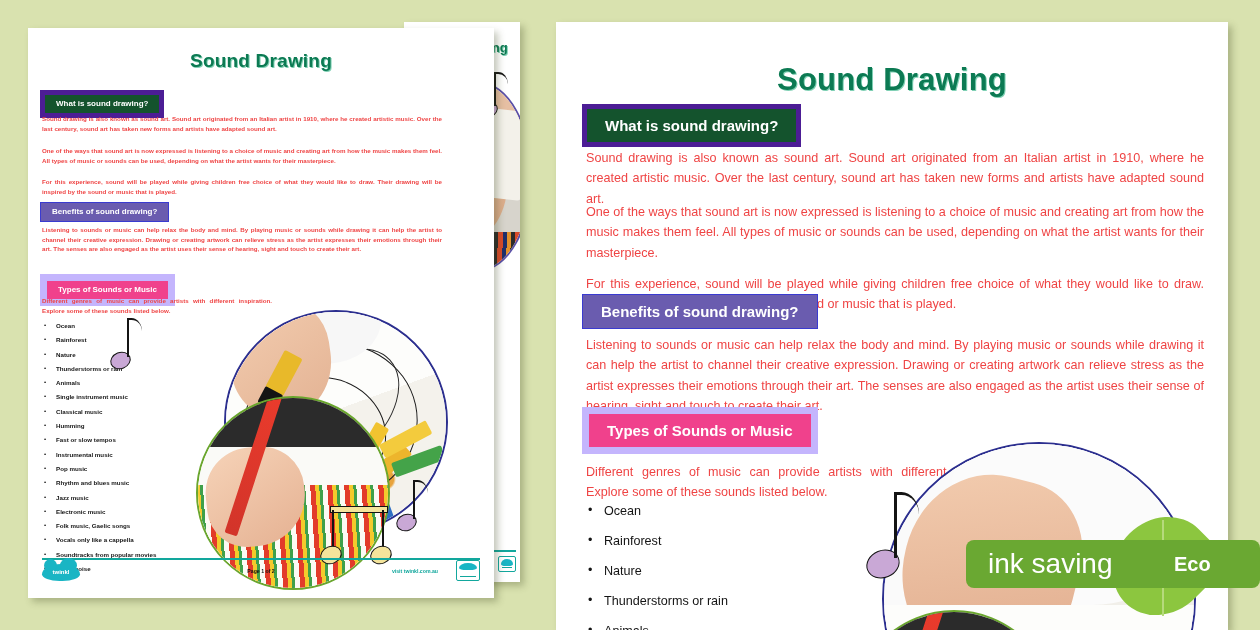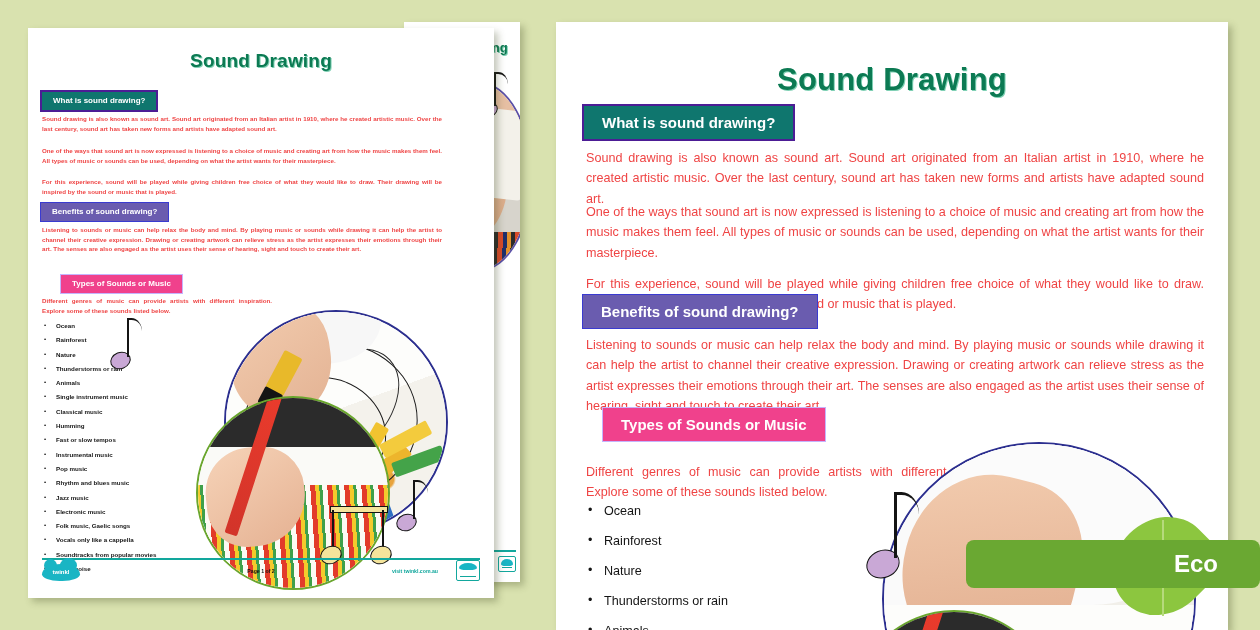--- a/index.html
+++ b/index.html
@@ -13,23 +13,23 @@
   
   .paper{position:absolute;background:#ffffff;overflow:hidden;}
   .shadow-rt{box-shadow:4px 4px 7px rgba(60,70,30,.30);}
 
   
   .banner{
     display:inline-block;color:#fff;font-weight:bold;
     line-height:1;white-space:nowrap;
     box-sizing:border-box;
   }
-  .banner.green{background:#0f766e;border:2px solid #4c1d95;}
+  .banner.green{background:#14532d;border:5px solid #4c1d95;}
   .banner.purple{background:#6a5caf;border:1px solid #3a3bd0;}
-  .banner.pink{background:#f0418c;border:1px solid #c4b5fd;margin-left:20px;}
+  .banner.pink{background:#f0418c;border:7px solid #c4b5fd;}
 
   .title{
     color:#0c7a53;font-weight:bold;letter-spacing:.2px;
     text-shadow:1px 1px 0 #7fd0b4;
   }
   .body-txt{color:#ef4444;text-align:justify;}
   .bullets{list-style:none;margin:0;padding:0;color:#141414;}
   .bullets li{position:relative;padding-left:12px;}
   .bullets li:before{content:"\2022";position:absolute;left:0;top:-1px;}
 
@@ -154,21 +154,21 @@
   .photo-right{position:absolute;left:326px;top:420px;width:310px;height:310px;border:2px solid #2c2f8f;}
   .photo-right2{position:absolute;left:296px;top:588px;width:200px;height:200px;border:2px solid #6aa62e;}
 
   
   #eco{position:absolute;left:966px;top:536px;width:294px;height:56px;}
   #eco .leaf{position:absolute;right:52px;top:-22px;width:92px;height:104px;background:#8cc63f;
     border-radius:50% 4% 50% 50%;transform:rotate(45deg);}
   #eco .leafvein{position:absolute;right:96px;top:-16px;width:2px;height:96px;background:#b6da7c;transform:rotate(0deg);}
   #eco .bar{position:absolute;left:0;top:4px;width:294px;height:48px;background:#6aa832;border-radius:8px;}
   #eco .lbl{position:absolute;left:22px;top:4px;height:48px;line-height:48px;color:#fff;font-size:28px;}
-  #eco .eco{position:absolute;left:208px;top:4px;height:48px;line-height:48px;color:#fff;font-size:24px;font-weight:bold;}
+  #eco .eco{position:absolute;left:208px;top:4px;height:48px;line-height:48px;color:#fff;font-size:20px;font-weight:bold;}
 </style>
 </head>
 <body>
 
 <div class="stage">
 
   <div class="paper shadow-rt" id="page-back">
     <div class="title bk-title">Sound Drawing</div>
 
     <div class="bk-l1">the list below.</div>
@@ -335,16 +335,17 @@
       <div class="head" style="left:0;top:58px;width:32px;height:26px;background:#c9a8d6;"></div>
       <div class="stem" style="left:28px;top:2px;height:64px;border-left-width:3px;"></div>
       <div class="flag" style="left:28px;top:0;width:22px;height:29px;border-left-width:3px;border-top-width:3px;"></div>
     </div>
   </div>
 
   <div id="eco">
     <div class="leaf"></div>
     <div class="leafvein"></div>
     <div class="bar"></div>
+    <div class="lbl">ink saving</div>
     <div class="eco">Eco</div>
   </div>
 
 </div>
 
 </body></html>

